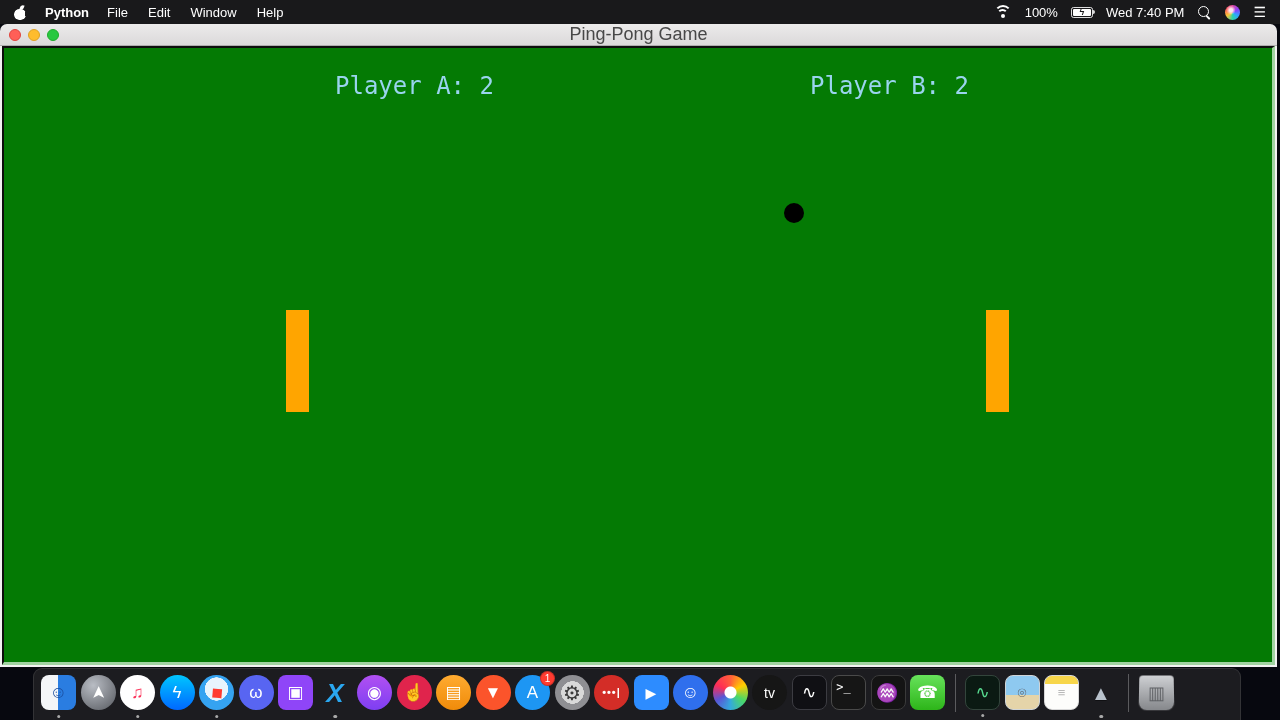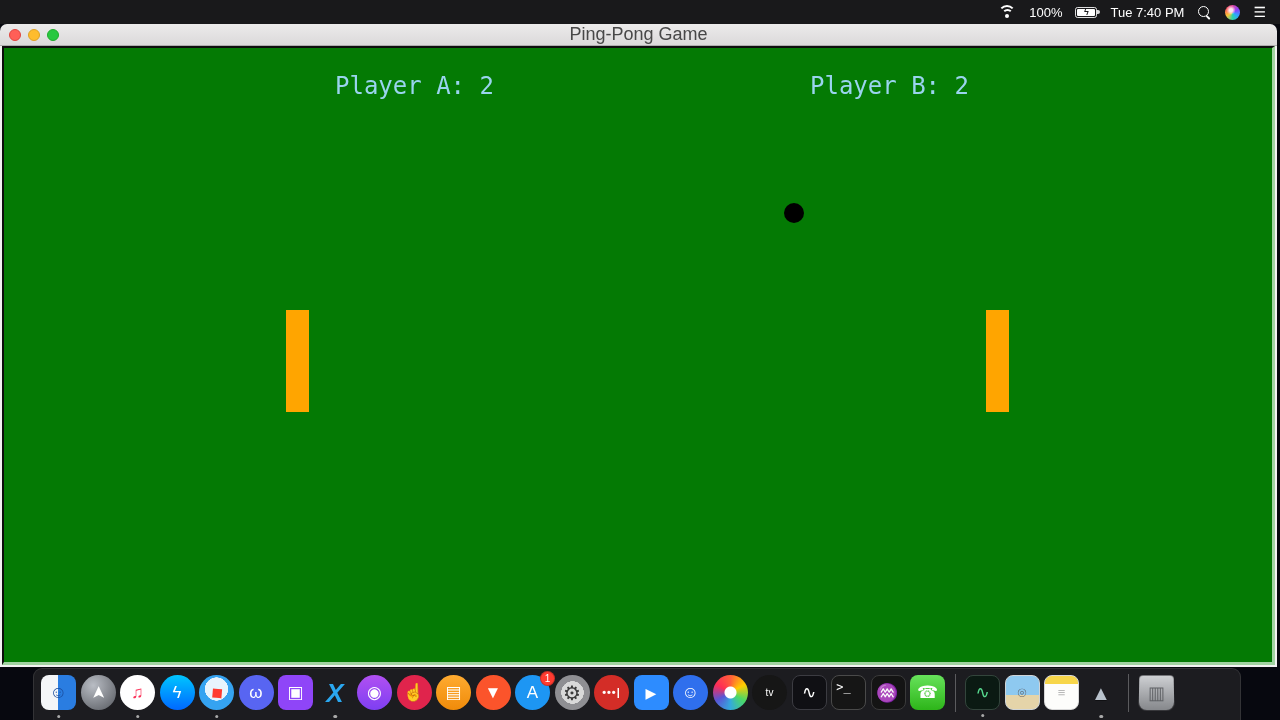--- a/index.html
+++ b/index.html
@@ -62,43 +62,51 @@
   .di-photos{background:radial-gradient(circle,#fff 5.5px,rgba(255,255,255,0) 6.5px),conic-gradient(#ff5e3a,#ffcc00,#4cd964,#34aadc,#5856d6,#ff2d55,#ff5e3a);}
   .di-preview{background:linear-gradient(180deg,#8ec9f0 0 58%,#e5d4a9 58% 100%);border:1px solid #cfd4d8;}
   .di-notes{background:linear-gradient(180deg,#f7d64a 0 24%,#fdfdfb 24% 100%);border:1px solid #d8d8d8;}
   .di-trash{background:linear-gradient(180deg,#cfd1d4,#85878b);border-radius:4px 4px 8px 8px;transform:perspective(60px) rotateX(4deg);}
   .di-scope{background:#0b1a13;border:1px solid #33453c;}
   .di-terminal{background:#161616;border:1px solid #4a4a4a;}
   .di-terminal .g{font-family:"DejaVu Sans Mono",monospace;font-size:12px;align-self:flex-start;margin:5px 0 0 -10px;}
   .di-stocks{background:#101014;border:1px solid #3c3c42;}
   .di-audio-editor{background:#141414;border:1px solid #3a3a3a;}
   .di-apple-tv{background:#161616;}
-  .di-apple-tv .g{font-weight:normal;font-size:10px;}
+  .di-apple-tv .g{font-weight:normal;font-size:14px;}
   .di-lastpass .g{font-size:11px;letter-spacing:1px;font-weight:bold;}
   .di-python .g{text-shadow:0 1px 0 rgba(0,0,0,.4);}
 </style>
 </head>
 <body>
 
 <div class="menubar">
+  <div class="menu-left">
+    <span class="apple-logo"></span>
+    <span class="app-name">Python</span>
+    <span class="menu-item">File</span>
+    <span class="menu-item">Edit</span>
+    <span class="menu-item">Window</span>
+    <span class="menu-item">Help</span>
+  </div>
   <div class="status">
     <span class="wifi">
         <i class="w1"></i>
         <i class="w2"></i>
         <i class="w3"></i>
       </span>
     <span>100%</span>
     <span class="batt-wrap">
         <span class="batt">
           <span class="batt-fill">
             <span>ϟ</span>
           </span>
         </span>
       </span>
-    <span>Tue 7:40 PM</span>
+    <span>Wed 7:40 PM</span>
     <span class="search-icon"></span>
     <span class="siri-icon"></span>
     <span class="list-icon">☰</span>
   </div>
 </div>
 
 <div class="titlebar">
   <div class="traffic">
     <span class="tl tl-close"></span>
     <span class="tl tl-min"></span>

